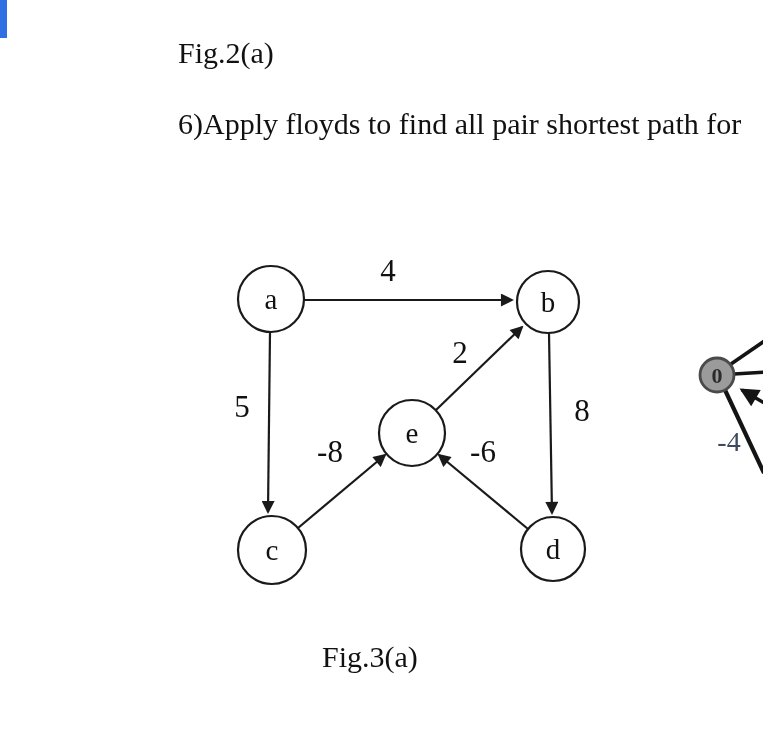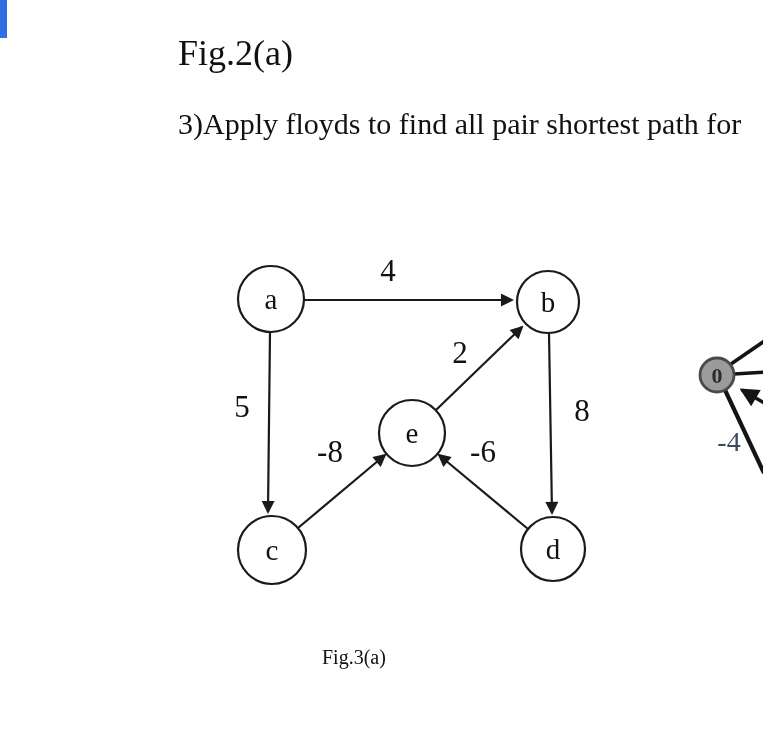--- a/index.html
+++ b/index.html
@@ -13,21 +13,21 @@
     color: #111111;
   }
   .cursor-bar {
     position: absolute;
     left: 0; top: 0;
     width: 7px; height: 38px;
   }
   .fig2-caption {
     position: absolute;
     left: 178px; top: 36px;
-    font-size: 36px;
+    font-size: 30px;
     line-height: 34px;
     white-space: nowrap;
   }
   .question {
     position: absolute;
     left: 178px; top: 104px;
     font-size: 30px;
     line-height: 39px;
   }
   .qline { white-space: nowrap; }
@@ -57,36 +57,36 @@
     text-anchor: middle;
   }
   .adj-weight {
     font-family: "Liberation Serif", serif;
     font-size: 28px;
     text-anchor: middle;
   }
   .fig3-caption {
     position: absolute;
     left: 322px; top: 640px;
-    font-size: 20px;
+    font-size: 30px;
     line-height: 34px;
     white-space: nowrap;
   }
 </style>
 </head>
 <body>
 
 <div class="page">
 
   <div class="cursor-bar" style="background: rgb(47, 111, 227);"></div>
 
   <div class="fig2-caption">Fig.2(a)</div>
 
   <div class="question">
-    <div class="qline">3)Apply floyds to find all pair shortest path for</div>
+    <div class="qline">6)Apply floyds to find all pair shortest path for</div>
   </div>
 
   <svg class="graph-svg" width="763" height="746" viewBox="0 0 763 746">
     <defs>
       <marker id="arrow" viewBox="0 0 10 10" refX="8.5" refY="5" markerWidth="15" markerHeight="13" markerUnits="userSpaceOnUse" orient="auto">
         <path d="M0,0 L10,5 L0,10 Z" fill="#1a1a1a"></path>
       </marker>
       <marker id="arrow-bold" viewBox="0 0 10 10" refX="8.5" refY="5" markerWidth="21" markerHeight="19" markerUnits="userSpaceOnUse" orient="auto">
         <path d="M0,0 L10,5 L0,10 Z" fill="#141414"></path>
       </marker>

